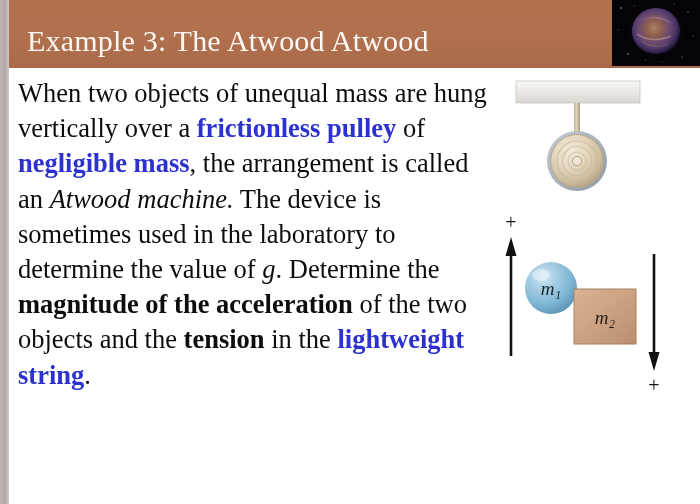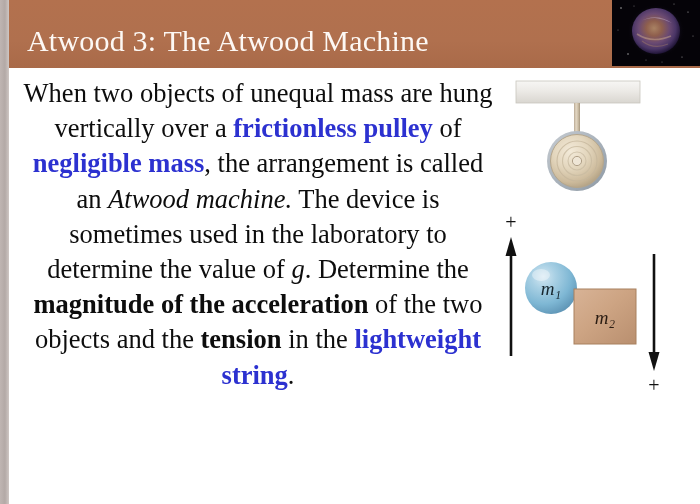--- a/index.html
+++ b/index.html
@@ -77,21 +77,21 @@
   
   .body-text {
     position: absolute;
     left: 18px;
     top: 76px;
     width: 480px;
     font-family: "Liberation Serif", "DejaVu Serif", serif;
     font-size: 26.5px;
     line-height: 35.2px;
     color: #0d0d0d;
-    text-align: center;
+    text-align: left;
     z-index: 2;
   }
   .b-blue { color: #2c31d0; font-weight: bold; }
   .b-bold { font-weight: bold; color: #0d0d0d; }
   .b-ital { font-style: italic; }
 
   
   .diagram {
     position: absolute;
     left: 496px;
@@ -104,21 +104,21 @@
 </style>
 </head>
 <body>
 
 <div id="slide">
 
   <div class="left-strip"></div>
 
   <div class="header-band"></div>
 
-  <div class="header-title">Atwood 3: The Atwood Machine</div>
+  <div class="header-title">Example 3: The Atwood Atwood</div>
 
   <div class="thumb">
     <svg width="88" height="66" viewBox="0 0 88 66" xmlns="http://www.w3.org/2000/svg">
       <defs>
         <radialGradient id="neb" cx="46%" cy="44%" r="58%">
           <stop offset="0%" stop-color="#a98263"></stop>
           <stop offset="28%" stop-color="#8f5f4d"></stop>
           <stop offset="55%" stop-color="#6b4a72"></stop>
           <stop offset="78%" stop-color="#4a3566"></stop>
           <stop offset="100%" stop-color="#1a1030"></stop>

